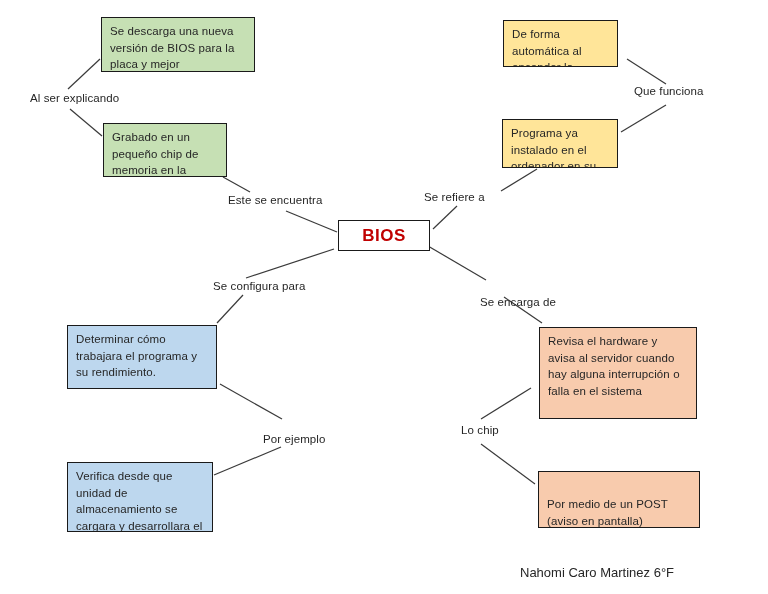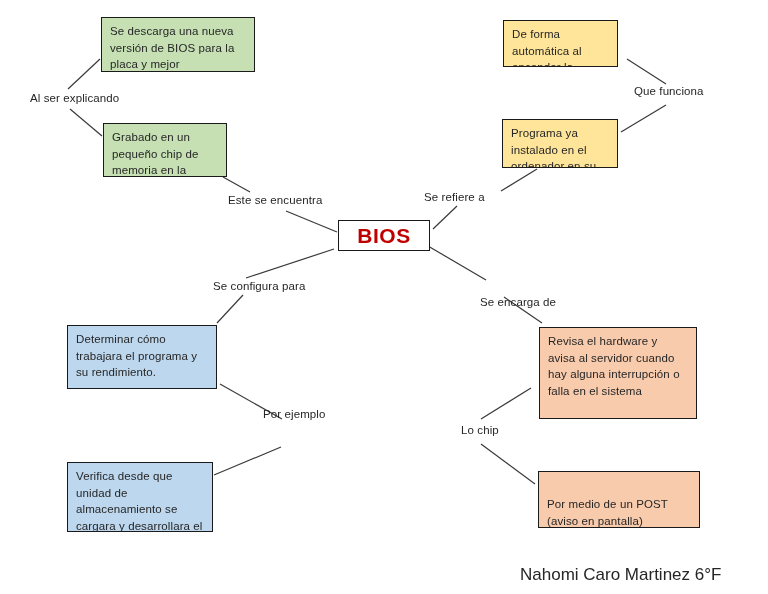--- a/index.html
+++ b/index.html
@@ -46,43 +46,43 @@
   .node-check     { left: 539px; top: 327px; width: 158px; height: 92px; }
   .node-post      { left: 538px; top: 471px; width: 162px; height: 57px; padding-top: 24px; }
 
   .bios-box {
     position: absolute;
     left: 338px; top: 220px; width: 92px; height: 31px;
     box-sizing: border-box;
     background: #ffffff;
     border: 1.6px solid var(--c-border, #1a1a1a);
     display: flex; align-items: center; justify-content: center;
-    font-size: 21px;
+    font-size: 17px;
     font-weight: bold;
     color: var(--c-bios_red, #c00000);
     letter-spacing: 0.5px;
   }
   .edge-label {
     position: absolute;
     font-size: 11.5px;
     white-space: nowrap;
     letter-spacing: 0.1px;
   }
   .lbl-al-ser         { left: 30px;  top: 92px;  }
   .lbl-este-se        { left: 228px; top: 194px; }
   .lbl-se-refiere     { left: 424px; top: 191px; text-align: right; }
   .lbl-que-funciona   { left: 634px; top: 85px;  }
   .lbl-se-configura   { left: 213px; top: 280px; }
   .lbl-se-encarga     { left: 480px; top: 280px; margin-top: 16px; }
-  .lbl-por-ejemplo    { left: 263px; top: 408px; }
+  .lbl-por-ejemplo    { left: 263px; top: 433px; }
   .lbl-lo-hace        { left: 461px; top: 424px; }
   .credit {
     position: absolute;
     left: 520px; top: 565px;
-    font-size: 17px;
+    font-size: 13px;
     white-space: nowrap;
   }
 </style>
 </head>
 <body>
 
 <div class="canvas">
 
   <svg class="connectors" viewBox="0 0 768 594">
     <line x1="100" y1="59" x2="68" y2="89"></line>

